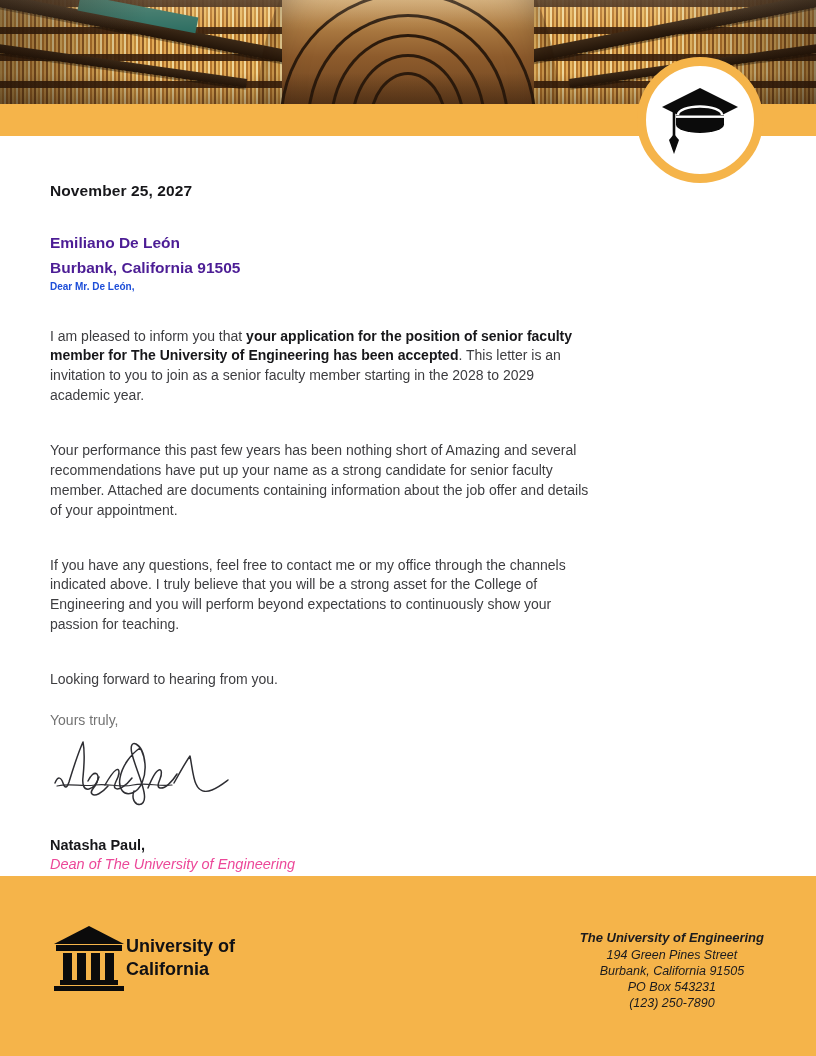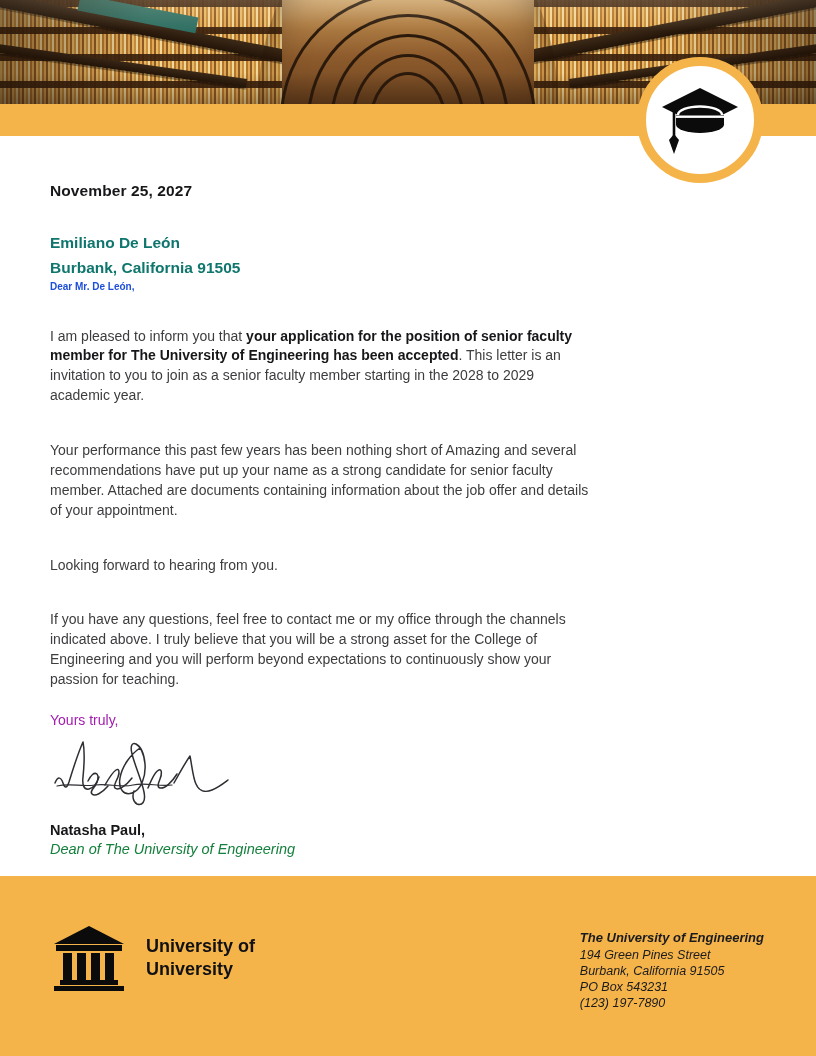--- a/index.html
+++ b/index.html
@@ -162,59 +162,59 @@
     margin-top: 46px;
     font-size: 15.5px;
     font-weight: bold;
     color: #17171a;
     letter-spacing: .1px;
   }
   .addr-block {
     margin-top: 30px;
     font-size: 15.5px;
     font-weight: bold;
-    color: #0f766e;
+    color: #4c1d95;
     line-height: 1.63;
   }
   .salutation {
     font-size: 10px;
     font-weight: bold;
     color: #1d4ed8;
   }
   .para {
     margin-top: 35px;
     font-size: 14px;
     color: #3d3d40;
     line-height: 1.42;
     max-width: 716px;
   }
   .para b { color: #17171a; font-weight: bold; }
   .closing {
     margin-top: 22px;
     font-size: 14px;
-    color: #a21caf;
+    color: #737373;
   }
   .signature {
     margin-top: 8px;
     margin-left: 2px;
     width: 190px;
     height: 72px;
   }
   .signature svg { display: block; }
   .signer-name {
-    margin-top: 14px;
+    margin-top: 29px;
     font-size: 14.5px;
     font-weight: bold;
     color: #17171a;
   }
   .signer-title {
     margin-top: 3px;
     font-size: 14.5px;
     font-style: italic;
-    color: #15803d;
+    color: #ec4899;
   }
 
   
   .footer {
     position: absolute;
     left: 0;
     top: 876px;
     width: 816px;
     height: 180px;
     background: #f5b44a;
@@ -226,31 +226,31 @@
     top: 48px;
     display: flex;
     align-items: flex-start;
     justify-content: space-between;
     padding: 0 52px;
     box-sizing: border-box;
   }
   .footer-brand {
     display: flex;
     align-items: center;
-    gap: 20px;
+    gap: 0;
   }
   .bank-icon svg { display: block; }
   .brand-text {
     font-size: 18px;
     font-weight: bold;
     color: #111114;
     line-height: 1.28;
   }
   .footer-contact {
-    text-align: left;
+    text-align: center;
     font-size: 12.5px;
     font-style: italic;
     color: #1b1b1e;
     line-height: 1.29;
     padding-top: 6px;
   }
   .footer-contact .org {
     font-weight: bold;
     font-size: 13px;
   }
@@ -314,23 +314,23 @@
     <div>Emiliano De León</div>
     <div>Burbank, California 91505</div>
   </div>
 
   <div class="salutation">Dear Mr. De León,</div>
 
   <p class="para"><span>I am pleased to inform you that </span><b>your application for the position of senior faculty member for The University of Engineering has been accepted</b><span>. This letter is an invitation to you to join as a senior faculty member starting in the 2028 to 2029 academic year.</span></p>
 
   <p class="para">Your performance this past few years has been nothing short of Amazing and several recommendations have put up your name as a strong candidate for senior faculty member. Attached are documents containing information about the job offer and details of your appointment.</p>
 
+  <p class="para">If you have any questions, feel free to contact me or my office through the channels indicated above. I truly believe that you will be a strong asset for the College of Engineering and you will perform beyond expectations to continuously show your passion for teaching.</p>
+
   <p class="para">Looking forward to hearing from you.</p>
-
-  <p class="para">If you have any questions, feel free to contact me or my office through the channels indicated above. I truly believe that you will be a strong asset for the College of Engineering and you will perform beyond expectations to continuously show your passion for teaching.</p>
 
   <div class="closing">Yours truly,</div>
 
   <div class="signature">
     <svg width="190" height="72" viewBox="0 0 190 72" aria-hidden="true">
       <g fill="none" stroke="#2e2e33" stroke-linecap="round" stroke-linejoin="round">
         <path d="M3,47 C6,40 9,41 11,47 C13,53 15,52 17,46 C21,33 26,17 31,6
                  C33,16 32,31 31,41 C30,49 32,54 37,53 C42,52 45,47 47,41" stroke-width="1.5"></path>
         <path d="M36,45 C39,39 42,36 45,38 C47,40 46,46 43,50 C40,54 38,56 40,58
                  C43,61 50,57 56,50" stroke-width="1.5"></path>
@@ -367,26 +367,26 @@
           <rect x="25" y="29" width="9" height="27" fill="#0b0b0b"></rect>
           <rect x="39" y="29" width="9" height="27" fill="#0b0b0b"></rect>
           <rect x="53" y="29" width="9" height="27" fill="#0b0b0b"></rect>
 
           <rect x="8" y="56" width="58" height="5" fill="#0b0b0b"></rect>
           <rect x="2" y="62" width="70" height="5" fill="#0b0b0b"></rect>
         </svg>
       </span>
       <div class="brand-text">
         <div>University of</div>
-        <div>University</div>
+        <div>California</div>
       </div>
     </div>
 
     <div class="footer-contact">
       <div class="org">The University of Engineering</div>
       <div>194 Green Pines Street</div>
       <div>Burbank, California 91505</div>
       <div>PO Box 543231</div>
-      <div>(123) 197-7890</div>
+      <div>(123) 250-7890</div>
     </div>
 
   </div>
 </div>
 
 </body></html>

